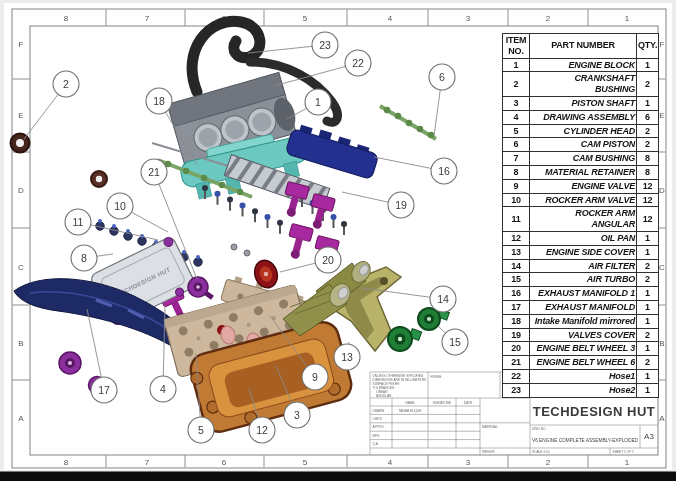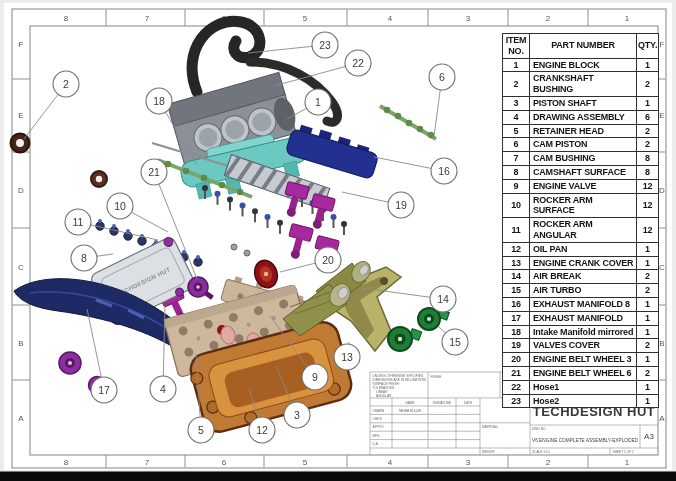--- a/index.html
+++ b/index.html
@@ -17,21 +17,21 @@
   .tb-text-c{font:3.2px "Liberation Sans",sans-serif;fill:#6a6a6a;text-anchor:middle;}
   .tb-dns{font:4.2px "Liberation Sans",sans-serif;fill:#5a5a5a;text-anchor:middle;}
   .tb-company{font:bold 13px "Liberation Sans",sans-serif;fill:#3a3a3a;text-anchor:middle;letter-spacing:0.5px;}
   .tb-dwg{font:5.6px "Liberation Sans",sans-serif;fill:#444;text-anchor:middle;}
   .tb-a3{font:8px "Liberation Sans",sans-serif;fill:#444;text-anchor:middle;}
   .logo-txt{font:bold 6px "Liberation Sans",sans-serif;fill:#8a8f96;text-anchor:middle;letter-spacing:0.4px;}
   #parts-table{position:absolute;left:502px;top:33px;width:156px;border-collapse:collapse;
                table-layout:fixed;background:#fff;}
   #parts-table th,#parts-table td{border:1px solid #2f2f2f;font:bold 9px/1.2 "Liberation Sans",sans-serif;
                color:#141414;text-align:center;padding:1px 1px;letter-spacing:-0.2px;overflow:hidden;}
-  #parts-table td.part-cell{text-align:left;padding-left:3px;}
+  #parts-table td.part-cell{text-align:right;padding-left:3px;font-style:italic;}
 </style>
 </head>
 <body>
 
 <div id="stage">
 <svg id="svg" width="676" height="481" viewBox="0 0 676 481">
 
   <rect x="4" y="3" width="668" height="467" fill="#ffffff"></rect>
   <rect class="frame" x="12" y="9" width="654" height="459"></rect>
   <rect class="frame" x="30" y="26" width="628" height="429"></rect>
@@ -549,76 +549,76 @@
           <td class="part-cell">PISTON SHAFT</td>
           <td>1</td>
         </tr>
         <tr>
           <td>4</td>
           <td class="part-cell">DRAWING ASSEMBLY</td>
           <td>6</td>
         </tr>
         <tr>
           <td>5</td>
-          <td class="part-cell">RETAINER HEAD</td>
+          <td class="part-cell">CYLINDER HEAD</td>
           <td>2</td>
         </tr>
         <tr>
           <td>6</td>
           <td class="part-cell">CAM PISTON</td>
           <td>2</td>
         </tr>
         <tr>
           <td>7</td>
           <td class="part-cell">CAM BUSHING</td>
           <td>8</td>
         </tr>
         <tr>
           <td>8</td>
-          <td class="part-cell">CAMSHAFT SURFACE</td>
+          <td class="part-cell">MATERIAL RETAINER</td>
           <td>8</td>
         </tr>
         <tr>
           <td>9</td>
           <td class="part-cell">ENGINE VALVE</td>
           <td>12</td>
         </tr>
         <tr>
           <td>10</td>
-          <td class="part-cell">ROCKER ARM SURFACE</td>
+          <td class="part-cell">ROCKER ARM VALVE</td>
           <td>12</td>
         </tr>
         <tr>
           <td>11</td>
           <td class="part-cell">ROCKER ARM ANGULAR</td>
           <td>12</td>
         </tr>
         <tr>
           <td>12</td>
           <td class="part-cell">OIL PAN</td>
           <td>1</td>
         </tr>
         <tr>
           <td>13</td>
-          <td class="part-cell">ENGINE CRANK COVER</td>
+          <td class="part-cell">ENGINE SIDE COVER</td>
           <td>1</td>
         </tr>
         <tr>
           <td>14</td>
-          <td class="part-cell">AIR BREAK</td>
+          <td class="part-cell">AIR FILTER</td>
           <td>2</td>
         </tr>
         <tr>
           <td>15</td>
           <td class="part-cell">AIR TURBO</td>
           <td>2</td>
         </tr>
         <tr>
           <td>16</td>
-          <td class="part-cell">EXHAUST MANIFOLD 8</td>
+          <td class="part-cell">EXHAUST MANIFOLD 1</td>
           <td>1</td>
         </tr>
         <tr>
           <td>17</td>
           <td class="part-cell">EXHAUST MANIFOLD</td>
           <td>1</td>
         </tr>
         <tr>
           <td>18</td>
           <td class="part-cell">Intake Manifold mirrored</td>

